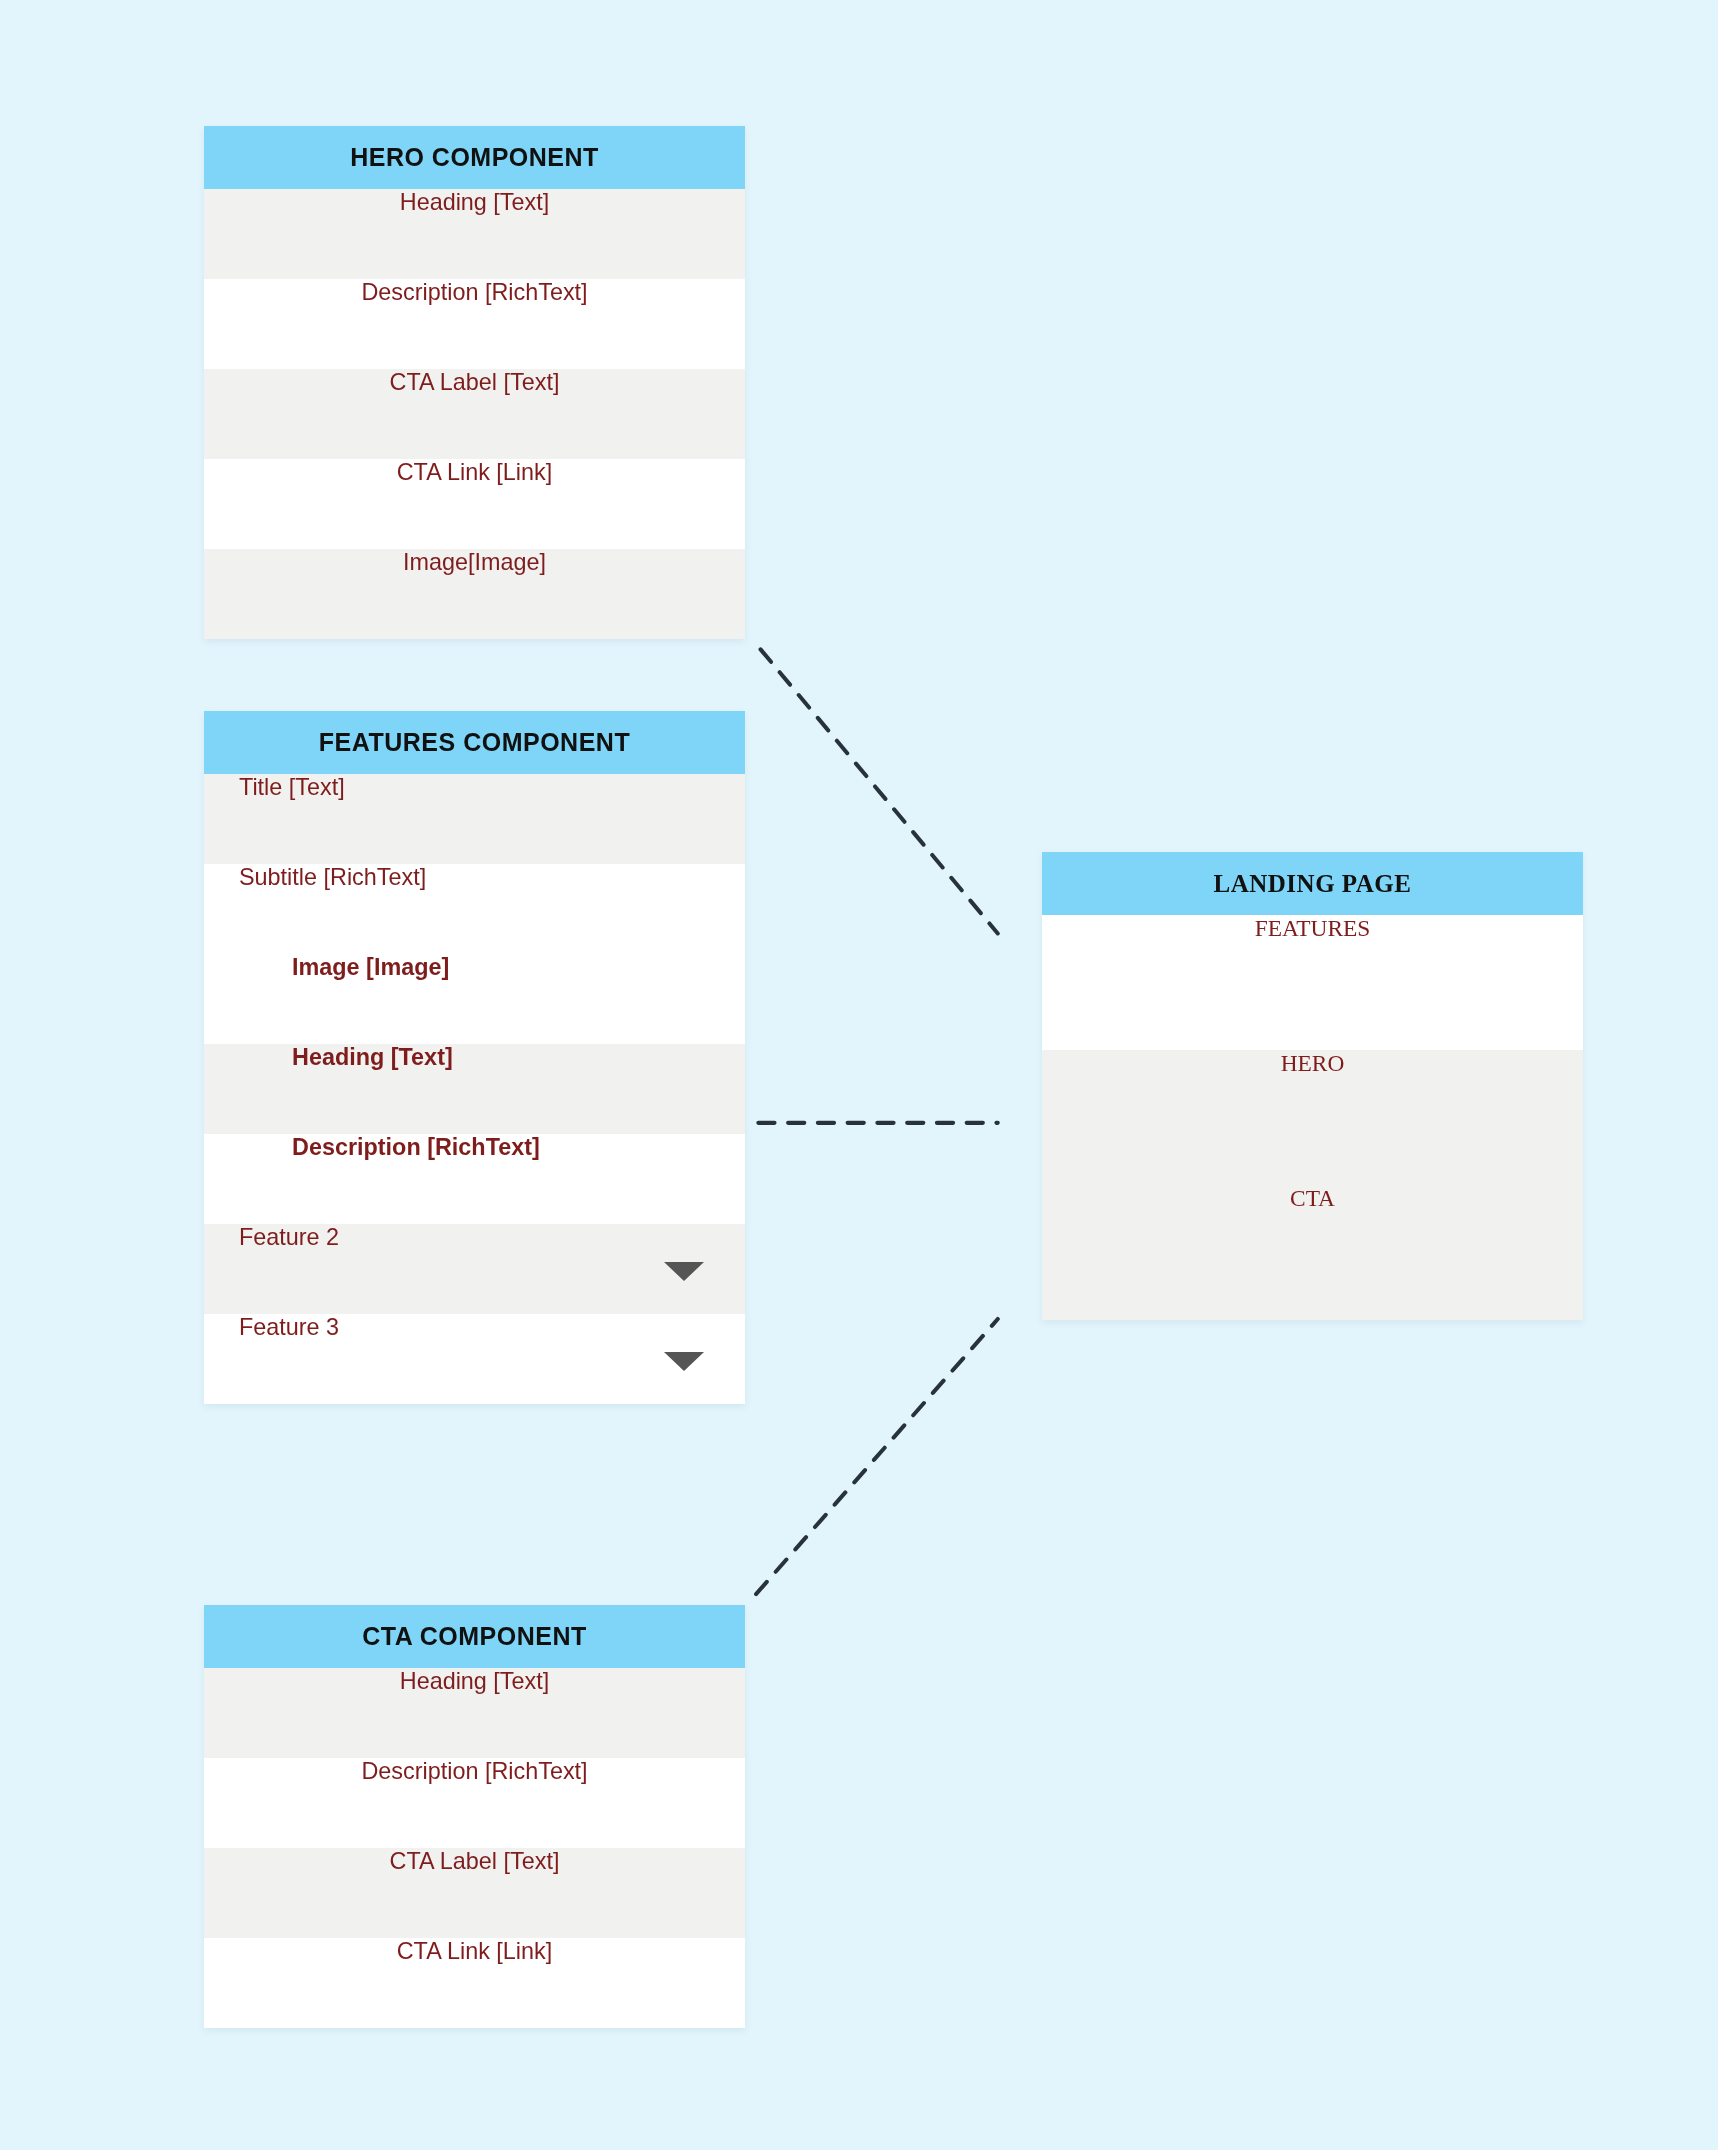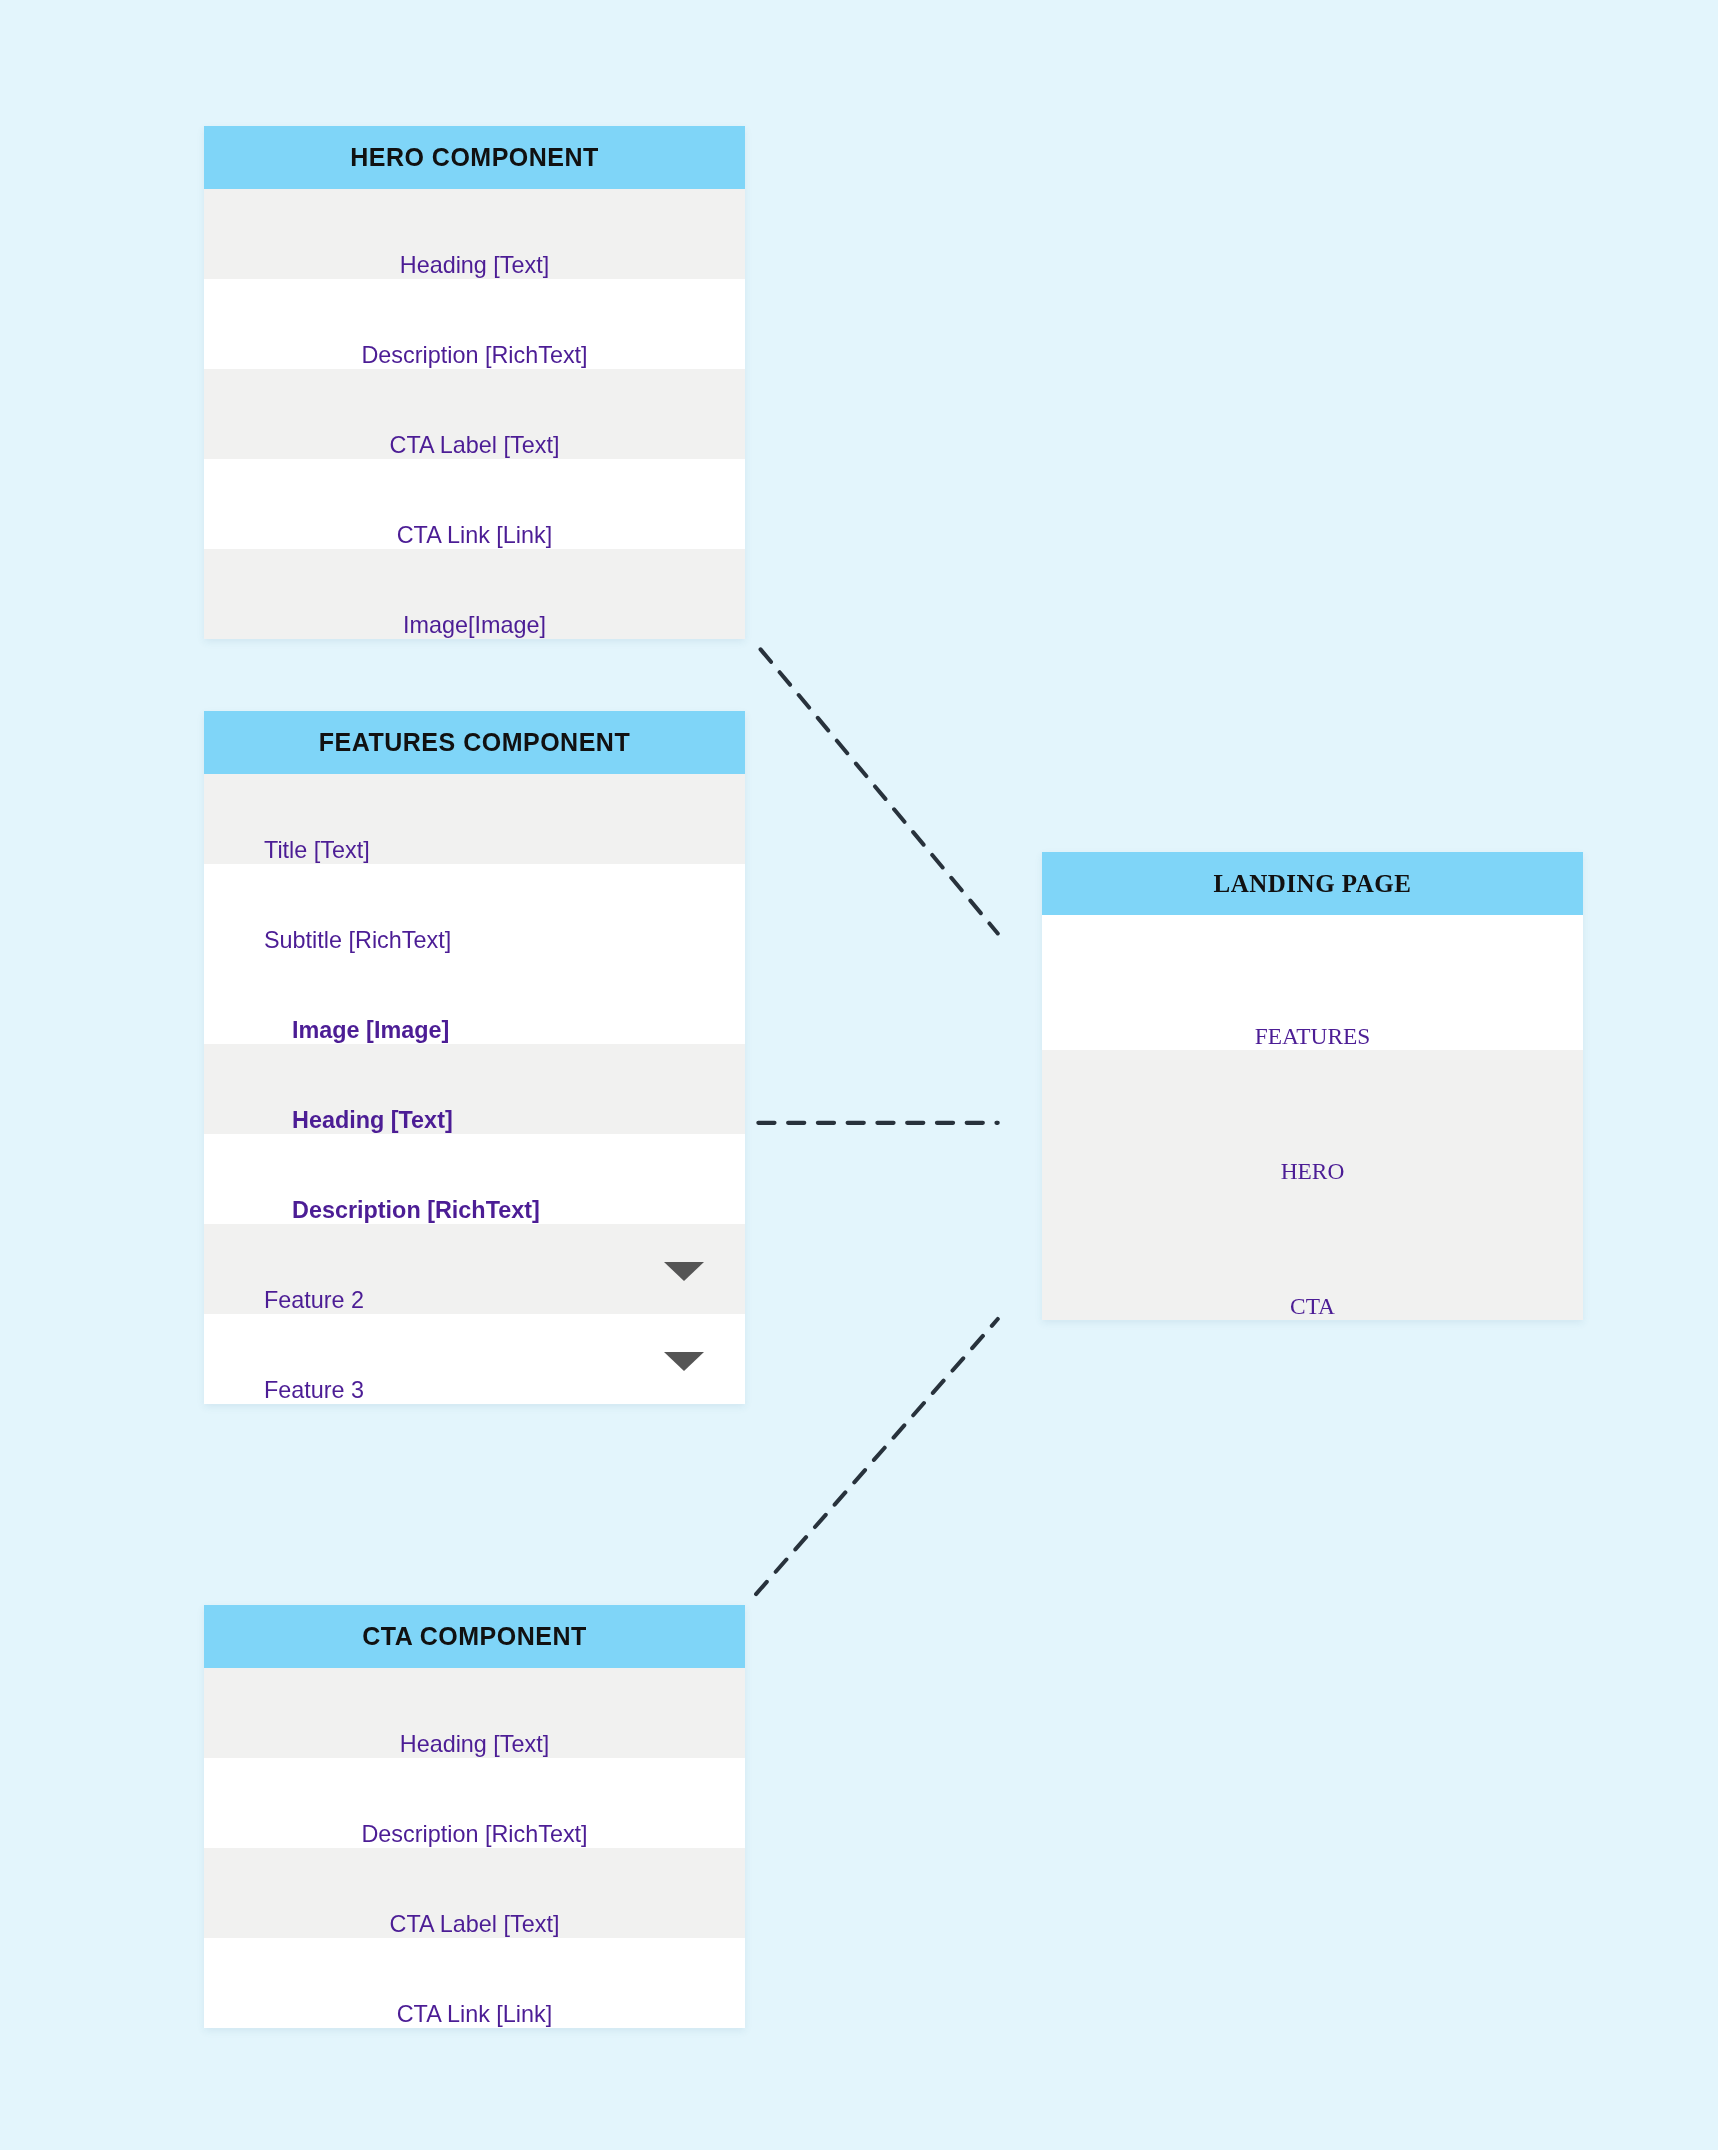--- a/index.html
+++ b/index.html
@@ -51,43 +51,43 @@
     text-align: center;
     height: 63px;
     line-height: 63px;
     overflow: hidden;
     white-space: nowrap;
   }
 
   .row {
     height: 90px;
     display: flex;
-    align-items: flex-end;
+    align-items: flex-start;
     position: relative;
     font-size: 23.4px;
-    color: #4c1d95;
+    color: #7f1d1d;
     box-sizing: border-box;
   }
   .row.alt   { background: #f1f1f0; }
   .row.plain { background: #ffffff; }
 
   
   .row.center {
     justify-content: center;
   }
   .row.center .row-label {
     text-align: center;
   }
 
   
   .row.left {
     justify-content: flex-start;
   }
   .row.left .row-label {
-    padding-left: 60px;
+    padding-left: 35px;
     text-align: left;
   }
   .row.left.nested .row-label {
     padding-left: 88px;
     font-weight: bold;
   }
 
   .row-label {
     display: block;
     white-space: nowrap;

